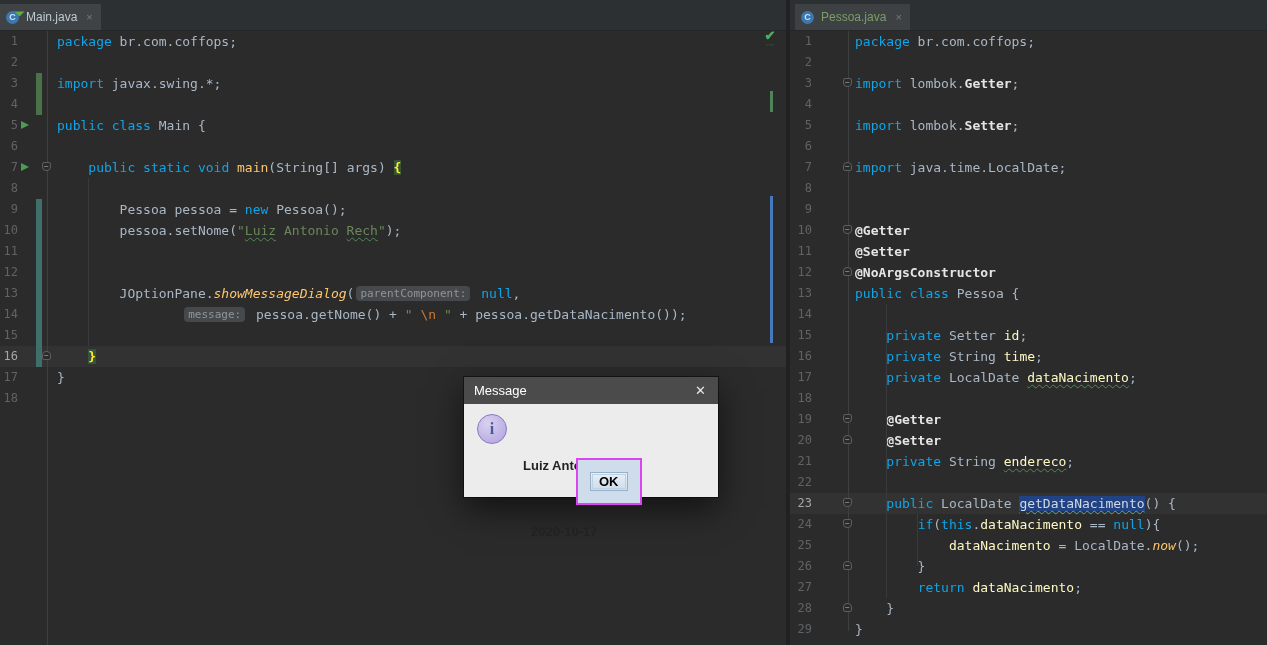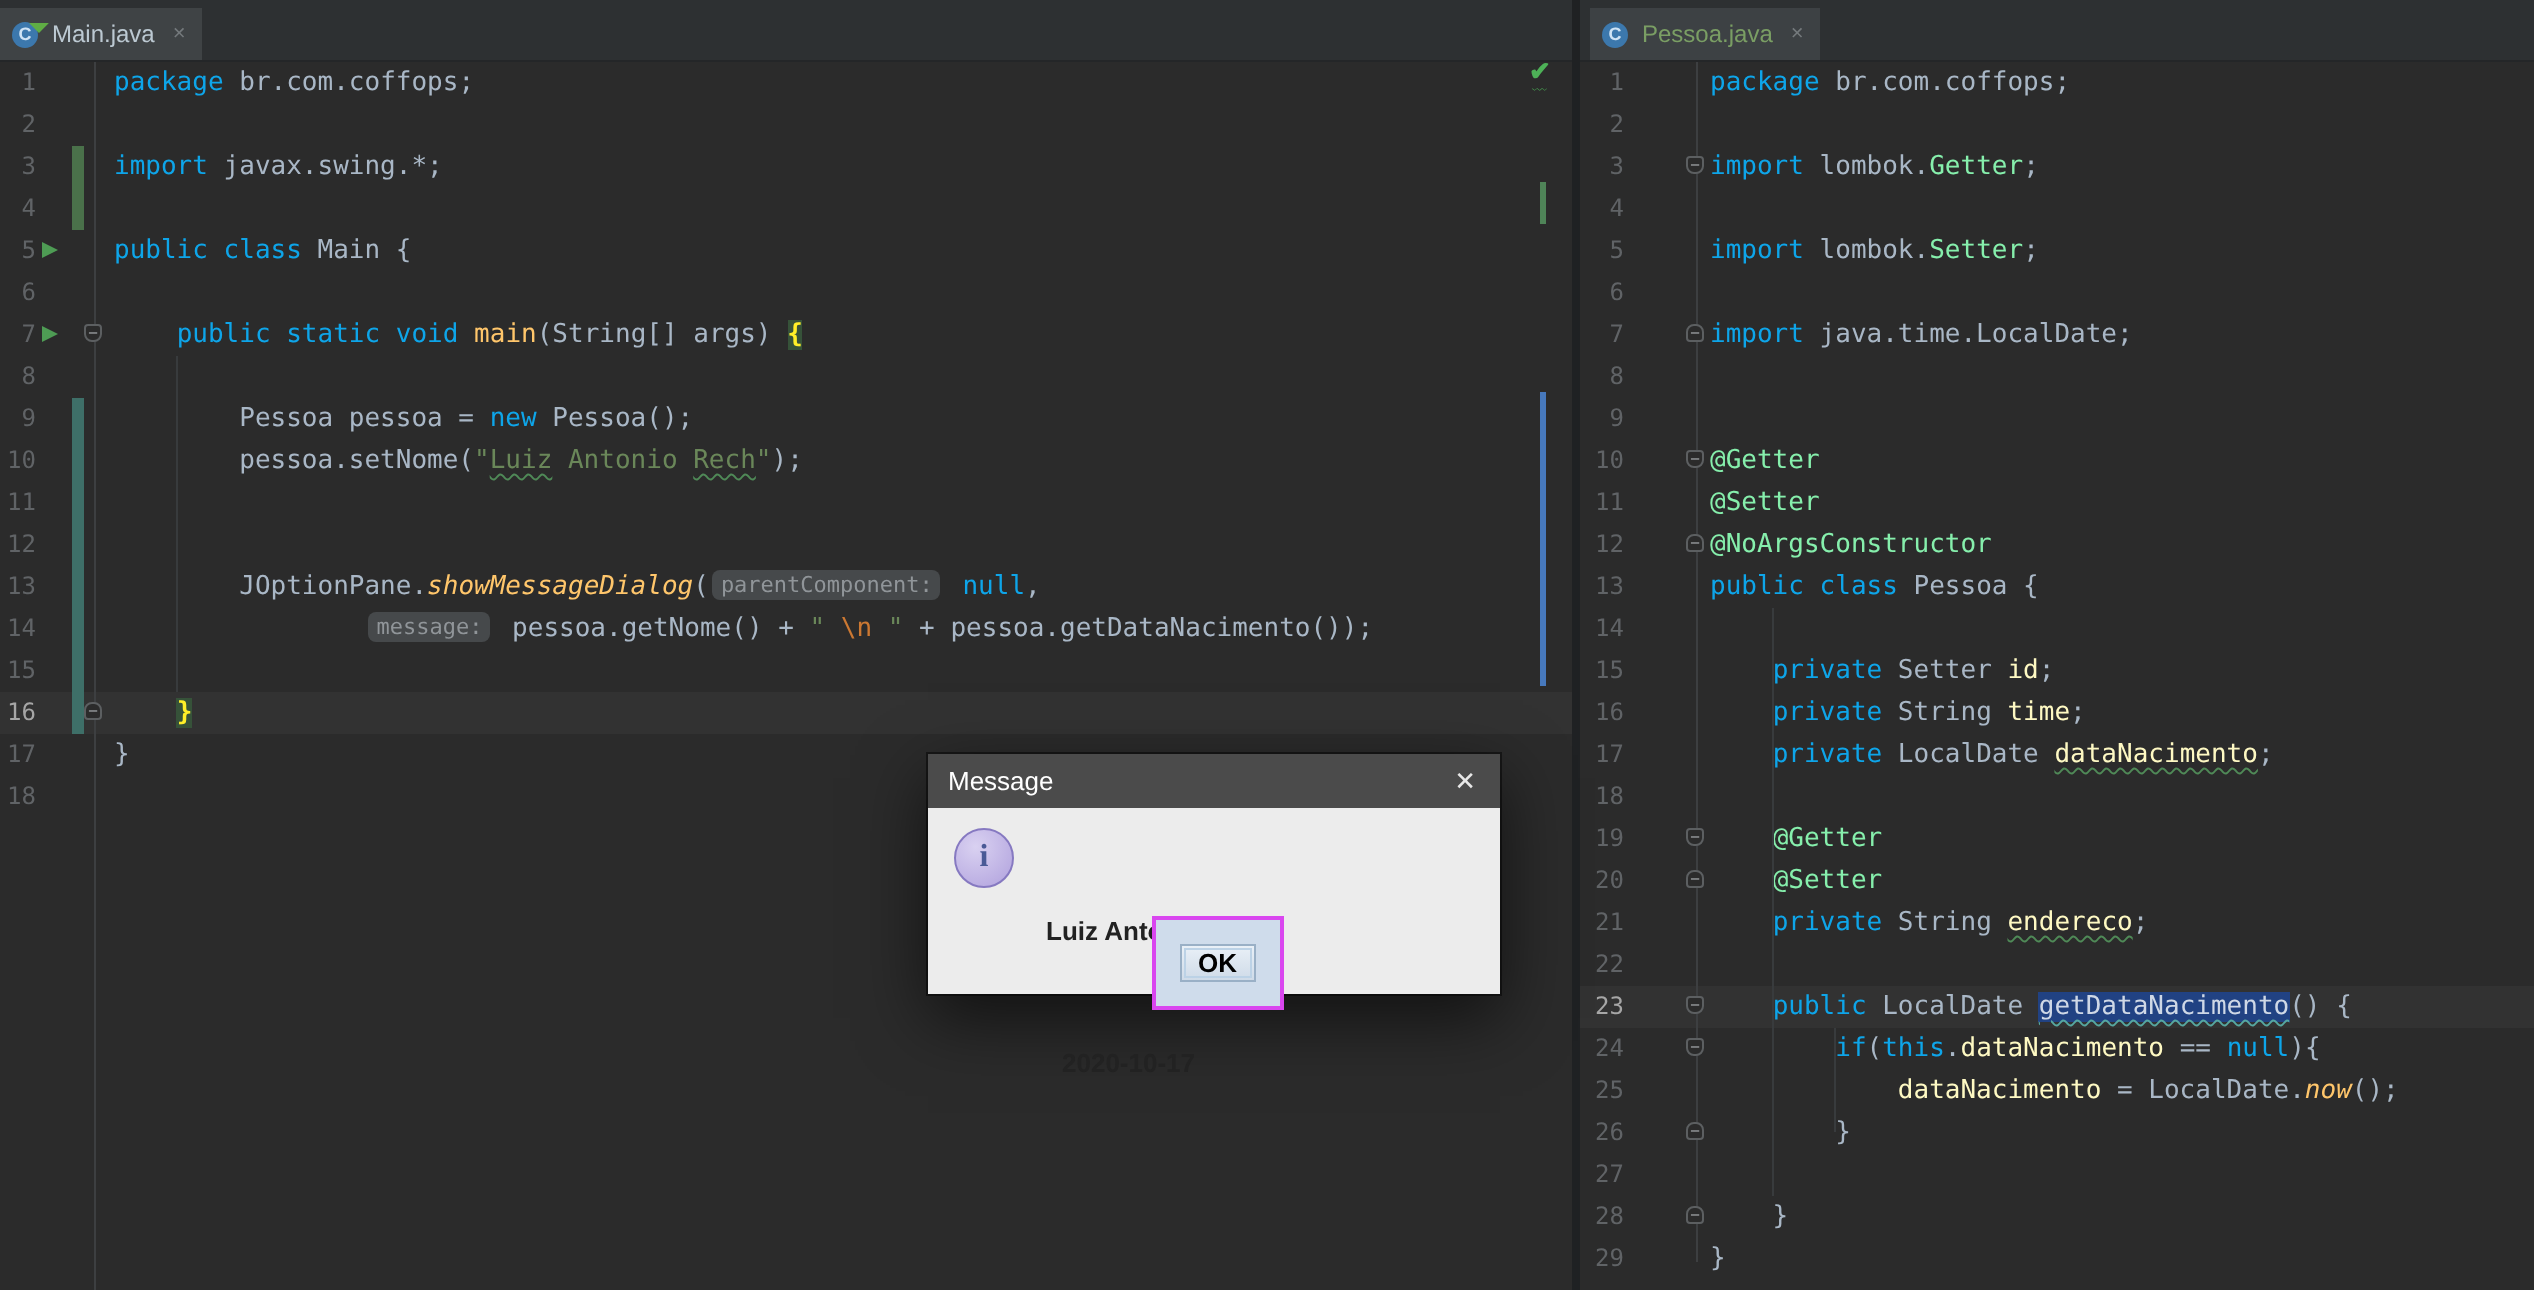--- a/index.html
+++ b/index.html
@@ -48,21 +48,21 @@
   .pane.right .fold{left:53px;}
   .fold.d{border-radius:2px 2px 4px 4px;}
   .fold.u{border-radius:4px 4px 2px 2px;}
   .code{flex:1 1 auto;}
 
   
   .kw{color:#0ea5e9;}
   .pl{color:#a9b7c6;}
   .str{color:#6a8759;}
   .esc{color:#cc7832;}
-  .ann{color:#86efac;}
+  .ann{color:#e5e5e5;font-weight:bold;}
   .mdecl{color:#ffc66b;}
   .mst{color:#ffc66b;font-style:italic;}
   .fld{color:#fef9c3;}
   .typo{text-decoration:underline;text-decoration-style:wavy;text-decoration-color:#4f8a57;
         text-decoration-thickness:1px;text-underline-offset:2px;}
   .sel{background:#214283;color:#cfd8e6;text-decoration:underline;text-decoration-style:wavy;
        text-decoration-color:#56a8a0;text-decoration-thickness:1px;text-underline-offset:2px;}
   .brace{color:#ffef28;background:#365239;font-weight:bold;}
   .hint{display:inline-block;background:#46494b;color:#909599;border-radius:4px;
         font-size:11px;line-height:15px;padding:0 4px;margin:0 3px 0 2px;vertical-align:1px;}
@@ -73,21 +73,21 @@
   .pane.right .vline{left:58px;top:31px;height:600px;}
   .indent-guide{position:absolute;width:1px;background:#383b3d;}
   .insp{position:absolute;right:6px;top:31px;width:20px;text-align:center;line-height:10px;cursor:pointer;}
   .insp .chk{display:block;color:#4db157;font-size:13px;font-weight:bold;}
   .insp .wav{display:block;color:#4db157;font-size:8px;margin-top:-3px;}
   .stripe{position:absolute;width:3px;right:13px;}
   .stripe.add-mark{top:91px;height:21px;background:#4f8458;}
   .stripe.mod-mark{top:196px;height:147px;background:#4779bd;}
 
   
-  .dialog{position:absolute;left:464px;top:377px;width:286px;height:120px;z-index:10;
+  .dialog{position:absolute;left:464px;top:377px;width:254px;height:120px;z-index:10;
           box-shadow:0 12px 32px rgba(0,0,0,.6),0 0 0 1px rgba(0,0,0,.45);}
   .dlg-title{height:27px;background:#4b4b4b;display:flex;align-items:center;cursor:default;}
   .dlg-title-text{color:#ffffff;font-size:13px;margin-left:10px;flex:1;}
   .dlg-close{color:#e8e8e8;font-size:13px;margin-right:12px;cursor:pointer;}
   .dlg-body{position:relative;height:93px;background:#ececec;}
   .info-icon{position:absolute;left:13px;top:10px;width:30px;height:30px;border-radius:50%;
        background:radial-gradient(circle at 35% 30%,#d9d1f1,#b0a1dd);border:1px solid #8679c1;
        box-sizing:border-box;text-align:center;}
   .info-icon i{font-family:"Liberation Serif",serif;font-style:normal;font-weight:bold;
        color:#4a5a96;font-size:16px;line-height:28px;}
@@ -176,21 +176,21 @@
         <div class="line"><span class="gut"><span class="ln">17</span></span><span class="code"><span class="pl">    </span><span class="kw">private</span><span class="pl"> LocalDate </span><span class="fld typo">dataNacimento</span><span class="pl">;</span></span></div>
         <div class="line"><span class="gut"><span class="ln">18</span></span><span class="code"></span></div>
         <div class="line"><span class="gut"><span class="ln">19</span><span class="fold d">−</span></span><span class="code"><span class="pl">    </span><span class="ann">@Getter</span></span></div>
         <div class="line"><span class="gut"><span class="ln">20</span><span class="fold u">−</span></span><span class="code"><span class="pl">    </span><span class="ann">@Setter</span></span></div>
         <div class="line"><span class="gut"><span class="ln">21</span></span><span class="code"><span class="pl">    </span><span class="kw">private</span><span class="pl"> String </span><span class="fld typo">endereco</span><span class="pl">;</span></span></div>
         <div class="line"><span class="gut"><span class="ln">22</span></span><span class="code"></span></div>
         <div class="line cur"><span class="gut"><span class="ln">23</span><span class="fold d">−</span></span><span class="code"><span class="pl">    </span><span class="kw">public</span><span class="pl"> LocalDate </span><span class="sel">getDataNacimento</span><span class="pl">() {</span></span></div>
         <div class="line"><span class="gut"><span class="ln">24</span><span class="fold d">−</span></span><span class="code"><span class="pl">        </span><span class="kw">if</span><span class="pl">(</span><span class="kw">this</span><span class="pl">.</span><span class="fld">dataNacimento</span><span class="pl"> == </span><span class="kw">null</span><span class="pl">){</span></span></div>
         <div class="line"><span class="gut"><span class="ln">25</span></span><span class="code"><span class="pl">            </span><span class="fld">dataNacimento</span><span class="pl"> = LocalDate.</span><span class="mst">now</span><span class="pl">();</span></span></div>
         <div class="line"><span class="gut"><span class="ln">26</span><span class="fold u">−</span></span><span class="code"><span class="pl">        }</span></span></div>
-        <div class="line"><span class="gut"><span class="ln">27</span></span></div>
+        <div class="line"><span class="gut"><span class="ln">27</span></span><span class="code"><span class="pl">        </span><span class="kw">return</span><span class="pl"> </span><span class="fld">dataNacimento</span><span class="pl">;</span></span></div>
         <div class="line"><span class="gut"><span class="ln">28</span><span class="fold u">−</span></span><span class="code"><span class="pl">    }</span></span></div>
         <div class="line"><span class="gut"><span class="ln">29</span></span><span class="code"><span class="pl">}</span></span></div>
       </div>
     <div class="vline"></div>
     <div class="indent-guide" style="left:96px;top:304px;height:294px"></div>
     <div class="indent-guide" style="left:127px;top:514px;height:52px"></div>
   </div>
 
   <div class="dialog">
     <div class="dlg-title">

